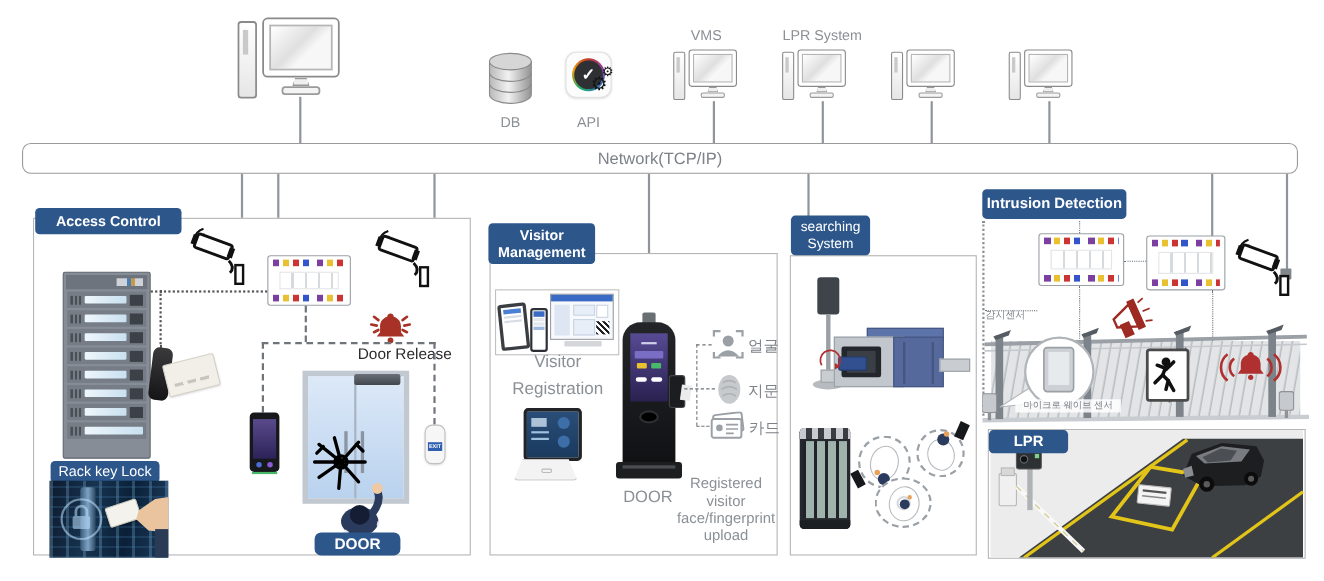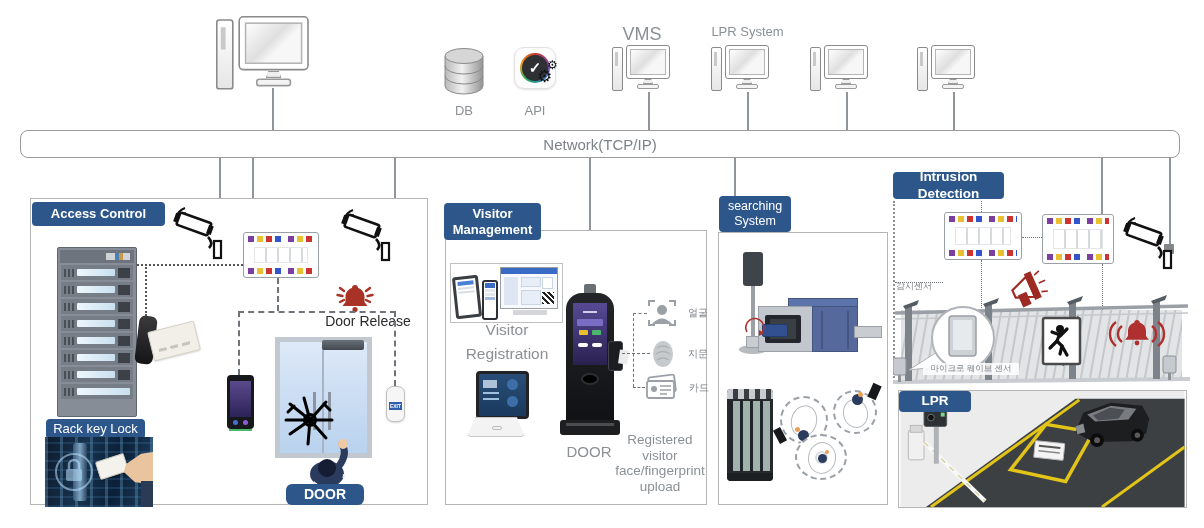--- a/index.html
+++ b/index.html
@@ -39,21 +39,21 @@
   .rack { position:absolute; left:57px; top:247px; width:80px; height:170px; background:#868d96; border:1px solid #5f666e; border-radius:2px; padding:2px; }
   .rack .rtop { height:13px; background:#6d747d; margin-bottom:1px; position:relative; }
   .rack .rtop::after { content:""; position:absolute; right:4px; top:3px; width:24px; height:7px;
     background:linear-gradient(90deg,#cfd3d8 0 9px,#4a7fb5 9px 13px,#c79a4a 13px 17px,#cfd3d8 17px 24px); }
   .rack .slot { height:15px; margin:2px 1px; background:#767d86; display:flex; align-items:center; gap:3px; padding:0 3px; }
   .rack .slot .dots { width:10px; height:8px; background:repeating-linear-gradient(90deg,#4a4f55 0 2px,transparent 2px 4px); }
   .rack .slot .bar { flex:1; height:7px; background:linear-gradient(90deg,#eef6fc,#c9e0f0); border-radius:1px; }
   .rack .slot .cell { width:12px; height:10px; background:#3c4148; }
 
   .doorglass { position:absolute; left:275px; top:337px; width:97px; height:121px; border:5px solid #c2c8d0; background:linear-gradient(#dde9f8,#b9d2ee); }
-  .kv { font-size:10px; color:#7d8288; position:absolute;text-align:right; }
+  .kv { font-size:14px; color:#7d8288; position:absolute;text-align:right; }
 </style>
 </head>
 <body>
 
 <div class="canvas">
 
   <div class="pc pc-main abs" style="left:216px;top:16px;">
     <div class="tower"></div>
     <div class="mon">
         <div class="scr"></div>
@@ -79,21 +79,21 @@
 
   <div class="abs" style="left:514px;top:47px;width:42px;height:42px;border-radius:10px;background:#fcfcfc;border:1px solid #e2e2e2;box-shadow:0 1px 2px rgba(0,0,0,.12);">
     <div style="position:absolute;left:5px;top:5px;width:30px;height:30px;border-radius:50%;background:conic-gradient(#c0392b,#8e44ad,#2980b9,#27ae60,#f39c12,#c0392b);padding:2px;">
       <div style="width:100%;height:100%;border-radius:50%;background:#2e3034;color:#fff;display:flex;align-items:center;justify-content:center;font-size:15px;font-weight:bold;">✓</div>
     </div>
     <span style="position:absolute;left:22px;top:18px;font-size:17px;color:#151515;">⚙</span>
     <span style="position:absolute;left:32px;top:10px;font-size:12px;color:#151515;">⚙</span>
   </div>
   <div class="gtext" style="left:512px;top:103px;width:46px;font-size:13px;">API</div>
 
-  <div class="gtext" style="left:612px;top:24px;width:60px;font-size:18px;">VMS</div>
+  <div class="gtext" style="left:612px;top:24px;width:60px;font-size:13px;">VMS</div>
   <div class="pc abs" style="left:612px;top:45px;">
     <div class="tower"></div>
       <div class="mon">
         <div class="scr"></div>
       </div>
       <div class="neck"></div>
       <div class="base"></div>
   </div>
   <div class="gtext" style="left:700px;top:24px;width:95px;font-size:13px;">LPR System</div>
   <div class="pc abs" style="left:711px;top:45px;">
@@ -136,21 +136,21 @@
   <div class="gline" style="left:394px;top:158px;width:2px;height:66px;"></div>
   <div class="gline" style="left:589px;top:158px;width:2px;height:130px;"></div>
   <div class="gline" style="left:734px;top:158px;width:2px;height:74px;"></div>
   <div class="gline" style="left:1101px;top:158px;width:2px;height:68px;"></div>
   <div class="gline" style="left:1169px;top:158px;width:2px;height:90px;"></div>
   <div class="sq" style="left:247px;top:224px;"></div>
   <div class="sq" style="left:1096px;top:222px;"></div>
   <div class="sq" style="left:1164px;top:244px;"></div>
 
   <div class="sectionbox" style="left:30px;top:198px;width:398px;height:307px;"></div>
-  <div class="bluelabel" style="left:32px;top:202px;width:133px;height:24px;font-size:13px;">Access Control</div>
+  <div class="bluelabel" style="left:32px;top:189px;width:133px;height:24px;font-size:13px;">Access Control</div>
 
   <div class="rack">
     <div class="rtop"></div>
     <div class="slot">
         <span class="dots"></span>
         <span class="bar"></span>
         <span class="cell"></span>
       </div>
     <div class="slot">
         <span class="dots"></span>
@@ -447,21 +447,21 @@
     <div style="position:absolute;left:17px;top:2px;width:11px;height:11px;border-radius:50%;background:#2b3b5e;"></div>
     <div style="position:absolute;left:23px;top:0;width:5px;height:5px;border-radius:50%;background:#e8a15a;"></div>
   </div>
   <div class="abs" style="left:795px;top:434px;width:52px;height:46px;border:2px dashed #9aa0a6;border-radius:50%;background:#fff;">
     <div style="position:absolute;left:11px;top:6px;width:28px;height:32px;border:1px solid #b8bcc0;border-radius:50%;transform:rotate(8deg);"></div>
     <div style="position:absolute;left:18px;top:15px;width:13px;height:13px;border-radius:50%;background:#fff;border:2px solid #d8dadd;"></div>
     <div style="position:absolute;left:21px;top:18px;width:9px;height:9px;border-radius:50%;background:#2b3b5e;"></div>
     <div style="position:absolute;left:28px;top:14px;width:4px;height:4px;border-radius:50%;background:#e8a15a;"></div>
   </div>
 
-  <div class="bluelabel" style="left:893px;top:172px;width:111px;height:27px;font-size:13.5px;">Intrusion Detection</div>
+  <div class="bluelabel" style="left:893px;top:172px;width:131px;height:27px;font-size:13.5px;">Intrusion Detection</div>
   <div class="dot-v" style="left:893px;top:201px;height:177px;"></div>
 
   <div class="board" style="left:944px;top:212px;width:78px;height:48px;">
     <div class="strip" style="top:3px;"></div>
       <div class="mid"></div>
       <div class="strip" style="bottom:3px;"></div>
   </div>
   <div class="board" style="left:1042px;top:214px;width:72px;height:50px;">
     <div class="strip" style="top:3px;"></div>
       <div class="mid"></div>

